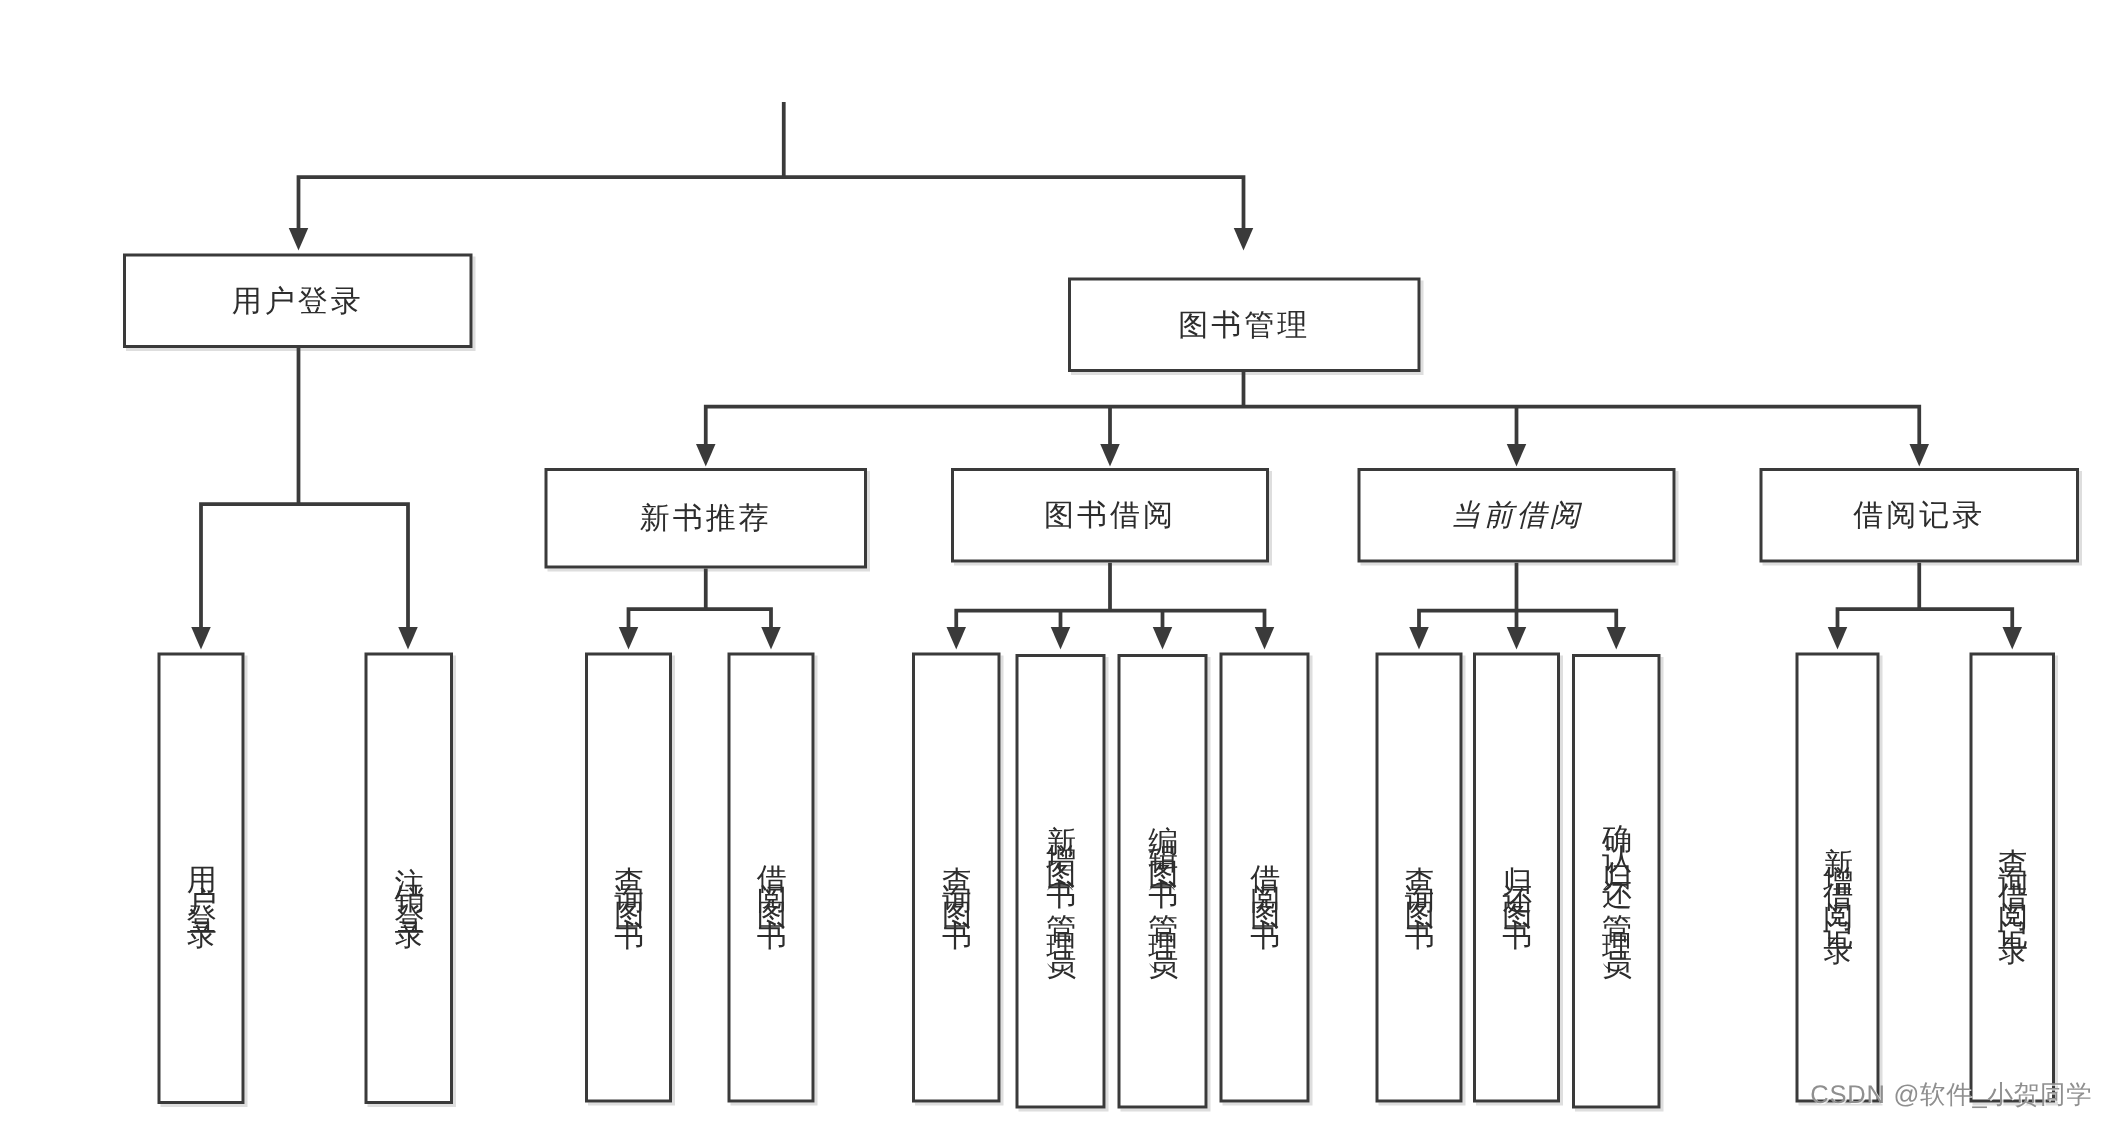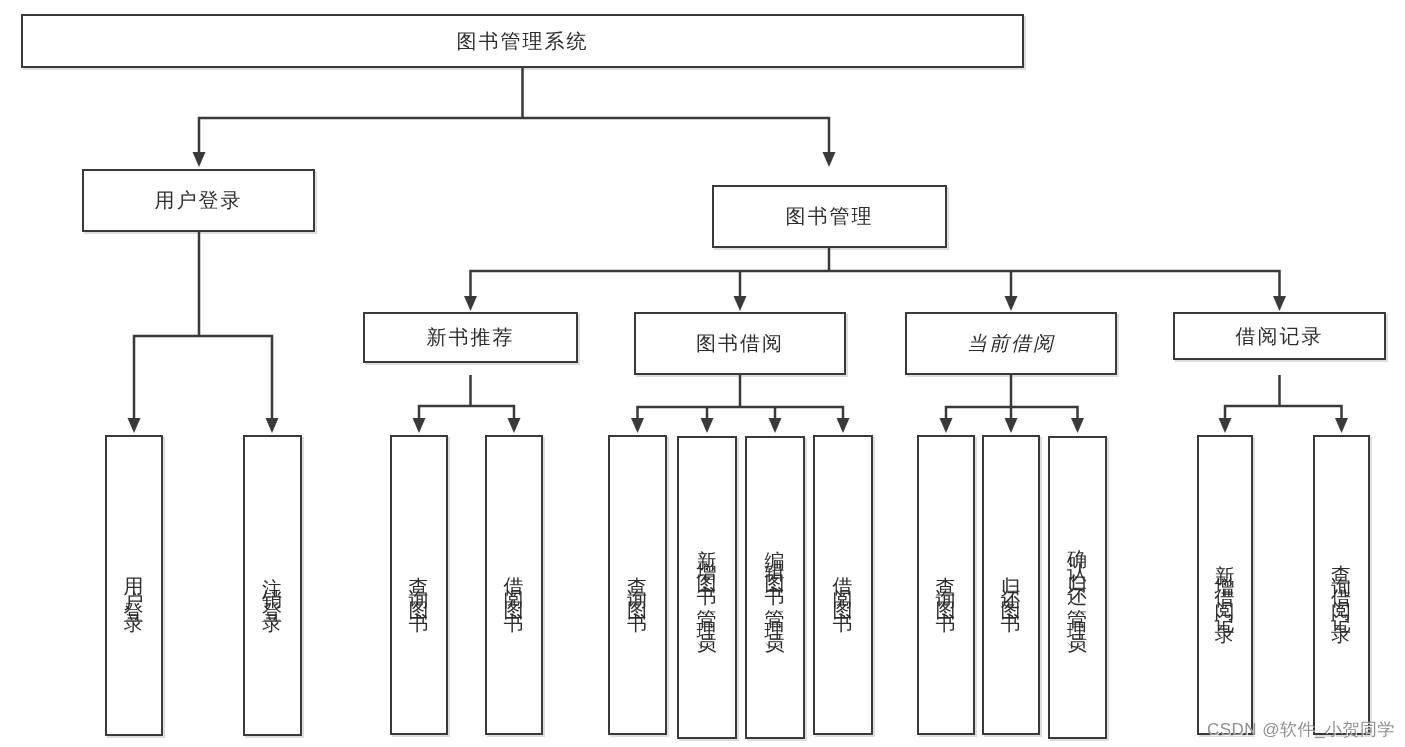--- a/index.html
+++ b/index.html
@@ -118,41 +118,38 @@
       <polygon points="1071,418 1084,418 1077.5,433"></polygon>
     </g>
 
     <g>
       <path d="M1279.5 375 V406 M1223.75 406 H1342.75 M1225 406 V420 M1341.5 406 V420"></path>
       <polygon points="1218.5,418 1231.5,418 1225,433"></polygon>
       <polygon points="1335,418 1348,418 1341.5,433"></polygon>
     </g>
   </svg>
 
-  <div class="node hnode" style="left:21px; top:14px; width:1003px; height:54px;">
-    <span class="label">图书管理系统</span>
-  </div>
 
   <div class="node hnode" style="left:82px; top:169px; width:233px; height:63px;">
     <span class="label">用户登录</span>
   </div>
   <div class="node hnode" style="left:712px; top:169px; width:235px; height:63px;margin-top:16px;">
     <span class="label">图书管理</span>
   </div>
 
-  <div class="node hnode" style="left:363px; top:312px; width:215px; height:51px;">
+  <div class="node hnode" style="left:363px; top:312px; width:215px; height:67px;">
     <span class="label">新书推荐</span>
   </div>
   <div class="node hnode" style="left:634px; top:312px; width:212px; height:63px;">
     <span class="label">图书借阅</span>
   </div>
   <div class="node hnode" style="left:905px; top:312px; width:212px; height:63px;font-style:italic;">
     <span class="label">当前借阅</span>
   </div>
-  <div class="node hnode" style="left:1173px; top:312px; width:213px; height:48px;text-align:center;">
+  <div class="node hnode" style="left:1173px; top:312px; width:213px; height:63px;text-align:center;">
     <span class="label">借阅记录</span>
   </div>
 
   <div class="node vnode" style="left:105px; top:435px; width:58px; height:301px;">
     <span class="label">用户登录</span>
   </div>
   <div class="node vnode" style="left:243px; top:435px; width:59px; height:301px;">
     <span class="label">注销登录</span>
   </div>
 

